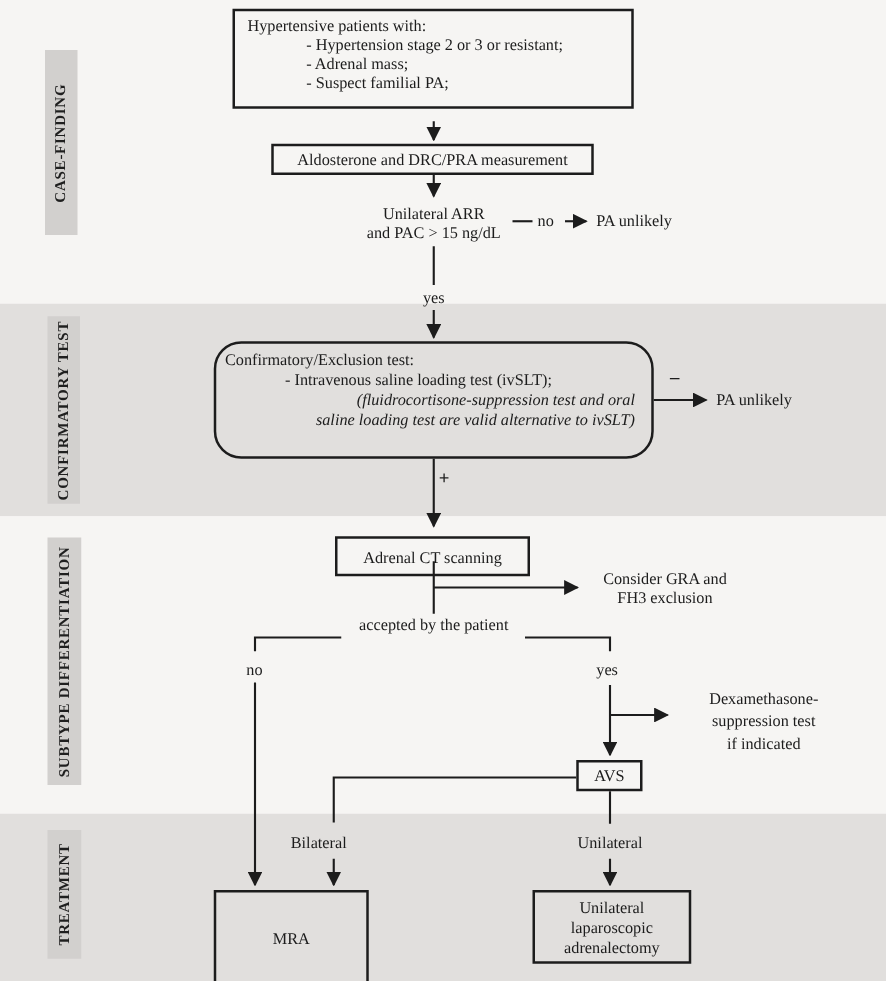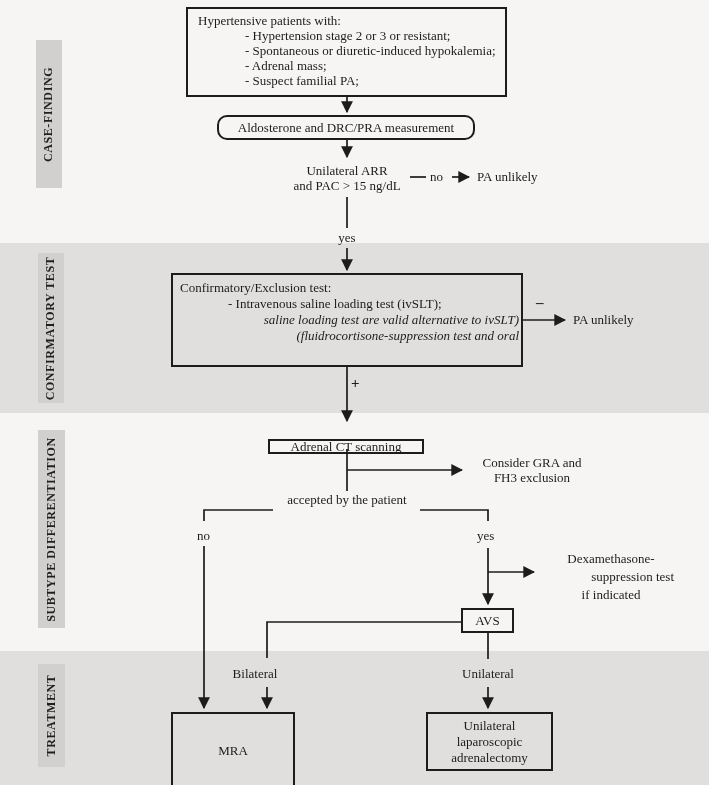--- a/index.html
+++ b/index.html
@@ -13,21 +13,21 @@
   svg.wires{position:absolute;left:0;top:0;pointer-events:none;}
   .box{position:absolute;border:2px solid #1c1c1c;box-sizing:border-box;background:transparent;font-size:13px;line-height:15px;}
   .box.center{display:flex;flex-direction:column;align-items:center;justify-content:center;text-align:center;}
   .txt{position:absolute;font-size:13px;line-height:15px;}
   .txt.center{text-align:center;}
   .indent{margin-left:47px;}
   .indent2{margin-left:48px;}
   .note{font-style:italic;text-align:right;padding-right:2px;}
   .big{font-size:15px;font-weight:bold;}
   .screen-pad{padding:4px 6px 0 10px;}
-  .conf-pad{padding:5px 0 0 7px;line-height:16px;}
+  .conf-pad{padding:5px 11px 0 7px;line-height:16px;border-radius:22px;}
 </style>
 </head>
 <body>
 
 <div class="canvas">
 
   <div class="band light" style="top:0;height:243px;"></div>
   <div class="band dark" style="top:243px;height:170px;"></div>
   <div class="band light" style="top:413px;height:238px;"></div>
   <div class="band dark" style="top:651px;height:134px;"></div>
@@ -67,65 +67,64 @@
       <path d="M204,546 V708" marker-end="url(#ah)"></path>
       <path d="M488,548 V604" marker-end="url(#ah)"></path>
       <path d="M488,572 H534" marker-end="url(#ah)"></path>
       <path d="M488,633 V659"></path>
       <path d="M488,687 V708" marker-end="url(#ah)"></path>
       <path d="M461,622 H267 V658"></path>
       <path d="M267,687 V708" marker-end="url(#ah)"></path>
     </g>
   </svg>
 
-  <div class="box screen-pad" style="left:186px;top:7px;width:321px;height:90px;">
+  <div class="box screen-pad" style="left:186px;top:7px;width:321px;height:80px;">
     <div>Hypertensive patients with:</div>
     <div class="indent">- Hypertension stage 2 or 3 or resistant;</div>
-    <div class="indent">- Spontaneous or diuretic-induced hypokalemia;</div>
     <div class="indent">- Adrenal mass;</div>
     <div class="indent">- Suspect familial PA;</div>
   </div>
 
-  <div class="box center" style="left:217px;top:115px;width:258px;height:25px;border-radius:10px;">
+  <div class="box center" style="left:217px;top:115px;width:258px;height:25px;">
     <div>Aldosterone and DRC/PRA measurement</div>
   </div>
 
   <div class="txt center" style="left:257px;top:163px;width:180px;">
     <div>Unilateral ARR</div>
     <div>and PAC &gt; 15 ng/dL</div>
   </div>
   <div class="txt" style="left:430px;top:169px;">no</div>
   <div class="txt" style="left:477px;top:169px;">PA unlikely</div>
   <div class="txt center" style="left:332px;top:230px;width:30px;">yes</div>
 
   <div class="box conf-pad" style="left:171px;top:273px;width:352px;height:94px;">
     <div>Confirmatory/Exclusion test:</div>
     <div class="indent2">- Intravenous saline loading test (ivSLT);</div>
+    <div class="note">(fluidrocortisone-suppression test and oral</div>
     <div class="note">saline loading test are valid alternative to ivSLT)</div>
-    <div class="note">(fluidrocortisone-suppression test and oral</div>
   </div>
   <div class="txt big" style="left:536px;top:295px;">–</div>
   <div class="txt" style="left:573px;top:312px;">PA unlikely</div>
   <div class="txt big" style="left:351px;top:376px;">+</div>
 
-  <div class="box center" style="left:268px;top:439px;width:156px;height:15px;">
+  <div class="box center" style="left:268px;top:429px;width:156px;height:32px;">
     <div>Adrenal CT scanning</div>
   </div>
   <div class="txt center" style="left:457px;top:455px;width:150px;">
     <div>Consider GRA and</div>
     <div>FH3 exclusion</div>
   </div>
   <div class="txt center" style="left:262px;top:492px;width:170px;">
     <div>accepted by the patient</div>
   </div>
   <div class="txt" style="left:197px;top:528px;">no</div>
   <div class="txt" style="left:477px;top:528px;">yes</div>
   <div class="txt center" style="left:548px;top:550px;width:126px;">
     <div style="line-height:18px;">Dexamethasone-</div>
-    <div style="line-height:18px;text-align:right;">suppression test</div>
+    <div style="line-height:18px;">suppression test</div>
     <div style="line-height:18px;">if indicated</div>
   </div>
   <div class="box center" style="left:461px;top:608px;width:53px;height:25px;">
     <div>AVS</div>
   </div>
 
   <div class="txt center" style="left:220px;top:666px;width:70px;">Bilateral</div>
   <div class="txt center" style="left:453px;top:666px;width:70px;">Unilateral</div>
 
   <div class="box center" style="left:171px;top:712px;width:124px;height:76px;">

